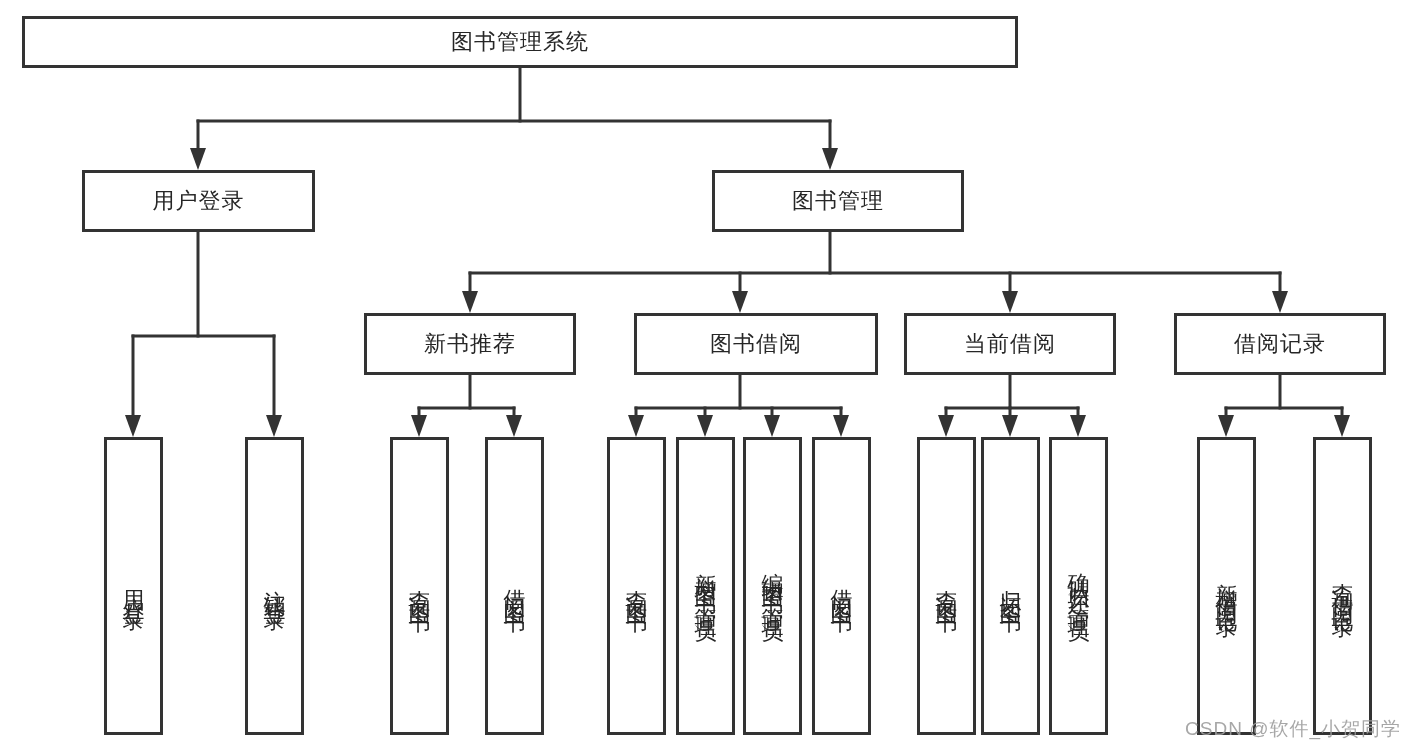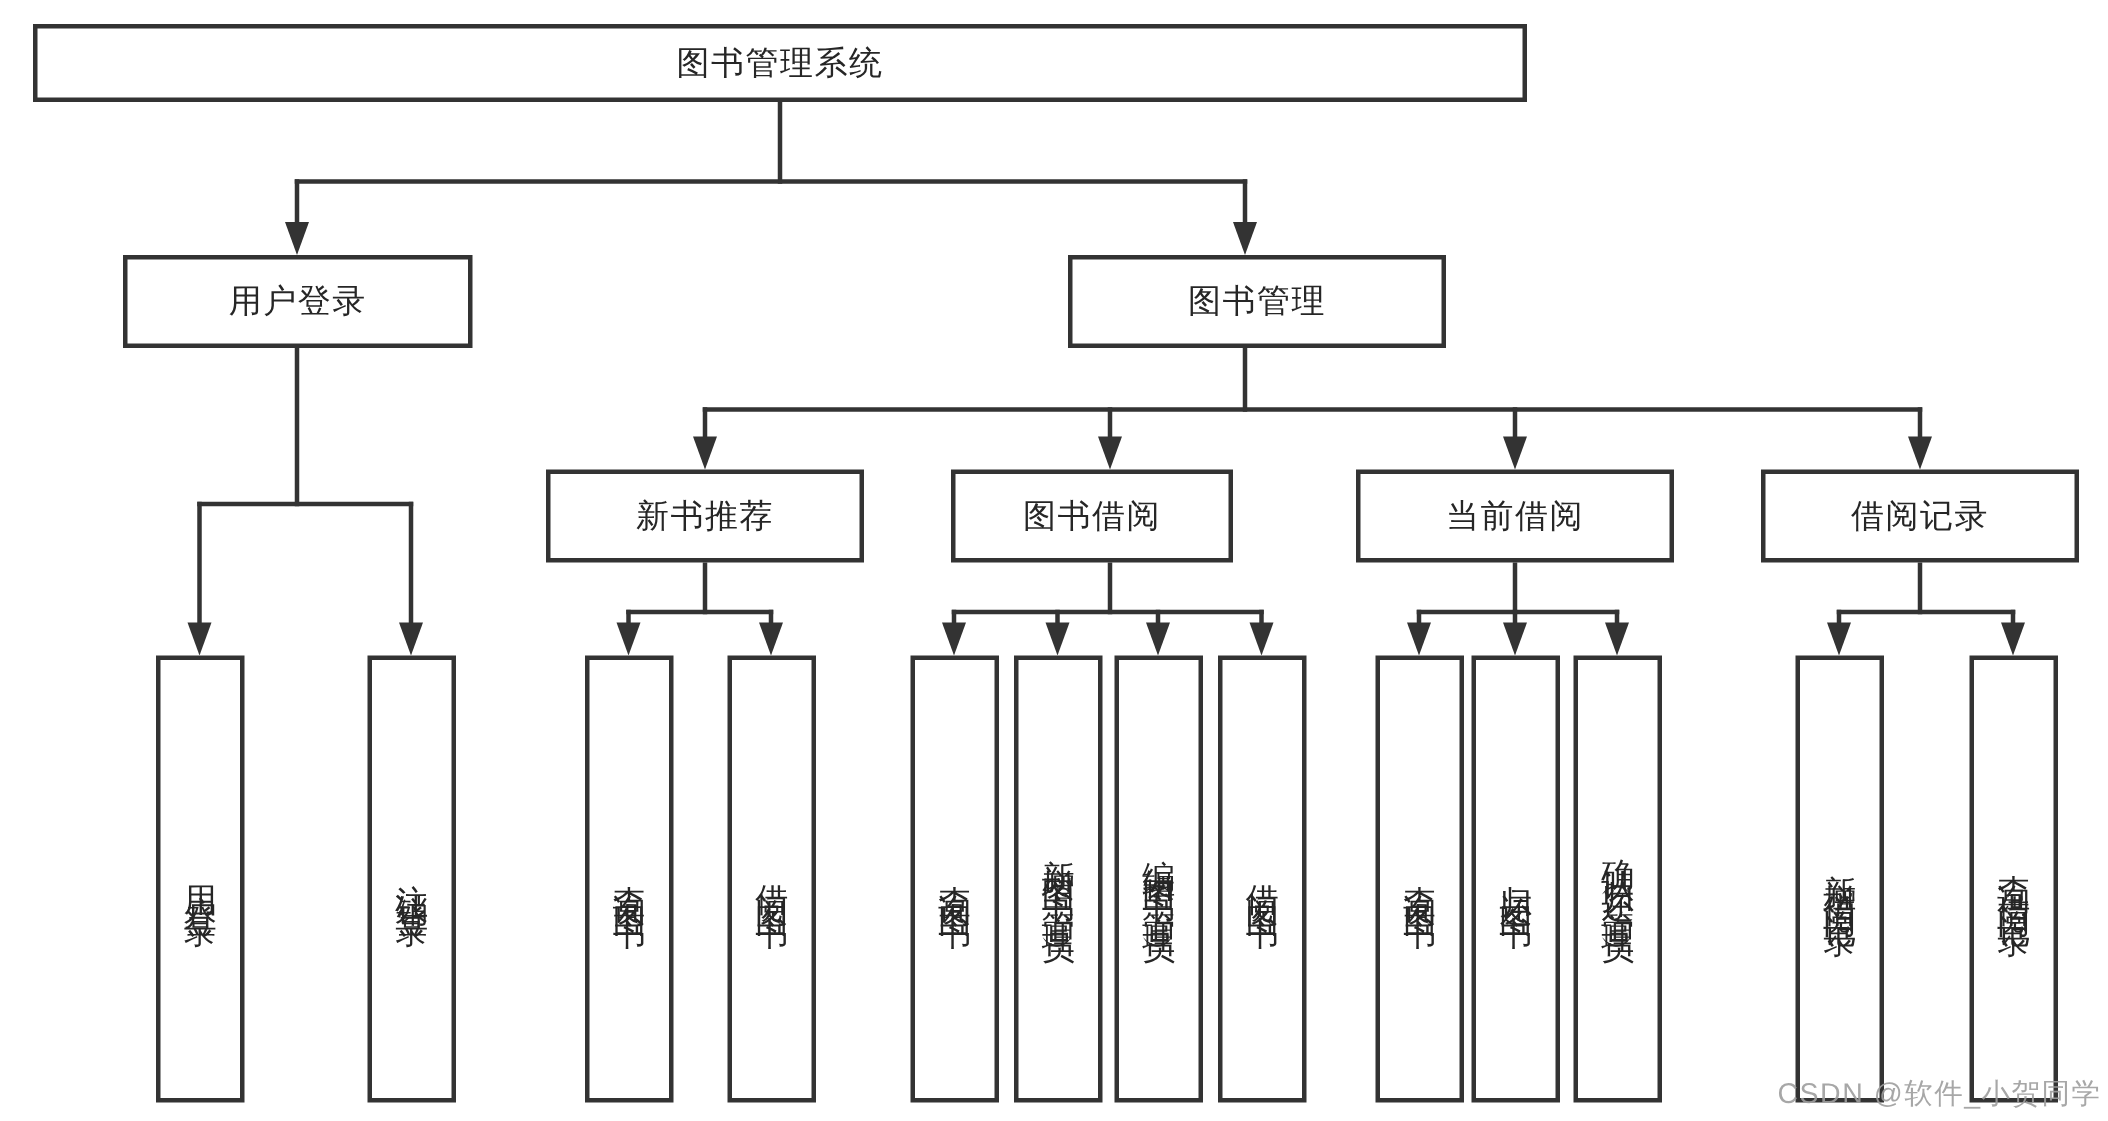--- a/index.html
+++ b/index.html
@@ -142,21 +142,21 @@
   <div class="node node-h" style="left:82px; top:170px; width:233px; height:62px;">
     <span>用户登录</span>
   </div>
   <div class="node node-h" style="left:712px; top:170px; width:252px; height:62px;">
     <span>图书管理</span>
   </div>
 
   <div class="node node-h" style="left:364px; top:313px; width:212px; height:62px;">
     <span>新书推荐</span>
   </div>
-  <div class="node node-h" style="left:634px; top:313px; width:188px; height:62px;">
+  <div class="node node-h" style="left:634px; top:313px; width:244px; height:62px;">
     <span>图书借阅</span>
   </div>
   <div class="node node-h" style="left:904px; top:313px; width:212px; height:62px;">
     <span>当前借阅</span>
   </div>
   <div class="node node-h" style="left:1174px; top:313px; width:212px; height:62px;">
     <span>借阅记录</span>
   </div>
 
   <div class="node node-v" style="left:104px; top:437px; width:59px; height:298px;">

